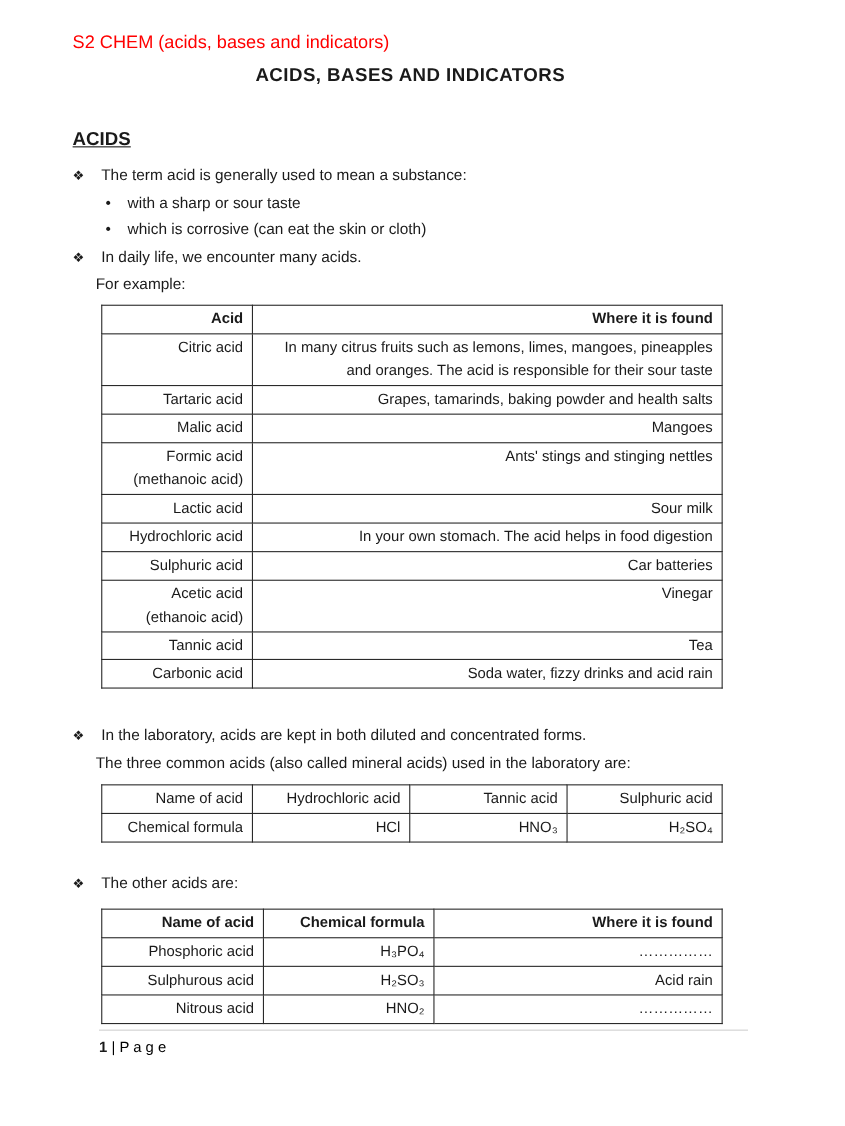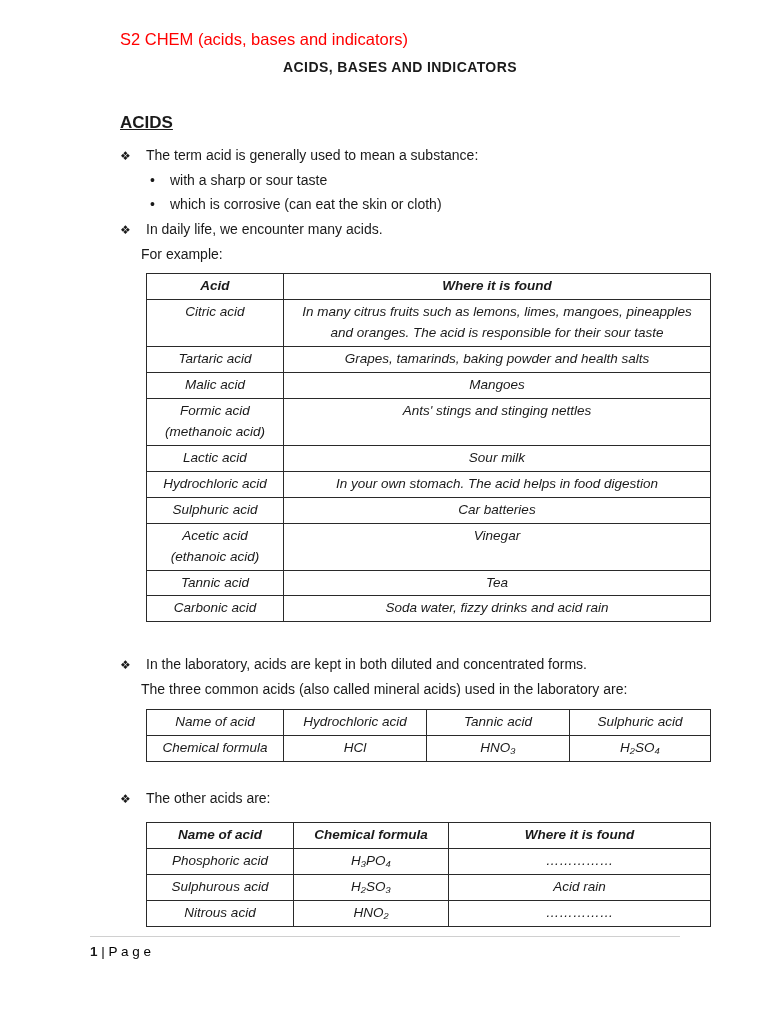--- a/index.html
+++ b/index.html
@@ -5,32 +5,32 @@
   * { box-sizing: border-box; }
   html, body { margin: 0; padding: 0; background: #ffffff; }
   .page {
     position: relative;
     width: 768px;
     height: 1024px;
     margin: 0 auto;
     background: #ffffff;
     color: #1a1a1a;
     font-family: "Liberation Sans", "DejaVu Sans", sans-serif;
-    padding: 30px 88px 0 120px;
+    padding: 30px 88px 0 66px;
     overflow: hidden;
   }
   .red-header {
     color: #ff0000;
     font-size: 16.5px;
     margin-bottom: 10px;
   }
   .doc-title {
     text-align: center;
     font-weight: bold;
-    font-size: 14px;
+    font-size: 17px;
     letter-spacing: 0.4px;
     margin-bottom: 38px;
   }
   .section-heading {
     font-weight: bold;
     font-size: 17px;
     text-decoration: underline;
     margin-bottom: 12px;
   }
   .li { display: flex; font-size: 14px; line-height: 1.55; margin-bottom: 3px; }
@@ -43,24 +43,23 @@
     border-collapse: collapse;
     margin-left: 26px;
     width: 565px;
     font-size: 13.5px;
     table-layout: fixed;
   }
   table.t th, table.t td {
     border: 1px solid #2a2a2a;
     padding: 2px 8px;
     line-height: 1.55;
-    text-align: center;
+    text-align: right;
     vertical-align: top;
     font-weight: normal;
-    font-style: italic;
   }
   table.t th { font-weight: bold; }
   td.b { font-weight: bold; }
   td.pre { white-space: pre-line; }
   .gap-lg { height: 32px; }
   .gap-md { height: 26px; }
   .gap-sm { height: 10px; }
   .footer {
     position: absolute;
     left: 90px;

